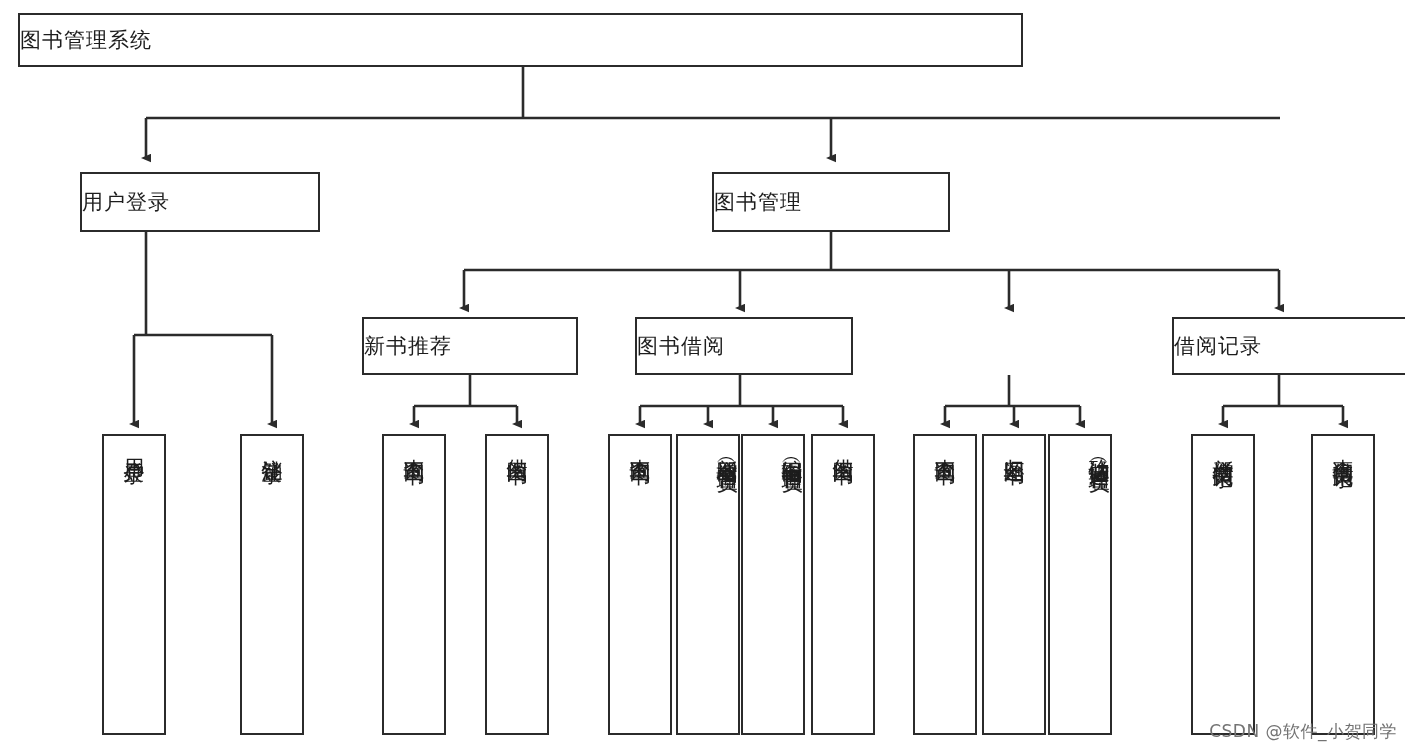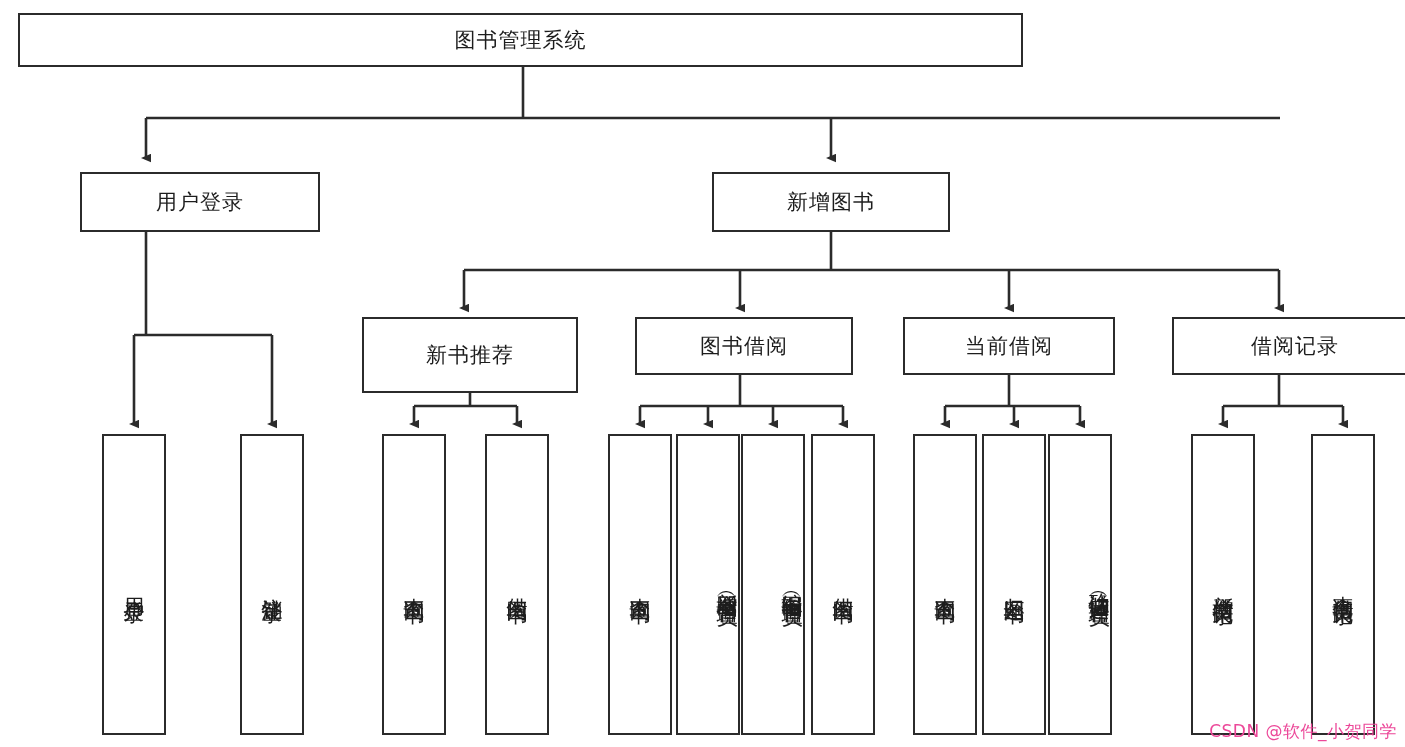--- a/index.html
+++ b/index.html
@@ -24,21 +24,21 @@
     height: 747px;
     pointer-events: none;
   }
   .node {
     position: absolute;
     box-sizing: border-box;
     background: #ffffff;
     border: 2px solid #2b2b2b;
     display: flex;
     align-items: center;
-    justify-content: center;
+    justify-content: flex-start;
     color: #1d1d1d;
   }
   .node.h {
     font-size: 21px;
     letter-spacing: 1px;
   }
   .node.v {
     writing-mode: vertical-rl;
     text-orientation: upright;
     font-size: 21px;
@@ -54,21 +54,21 @@
   }
   .node-label {
     display: block;
     white-space: nowrap;
   }
   #watermark {
     position: absolute;
     right: 8px;
     bottom: 4px;
     font-size: 17px;
-    color: #ec4899;
+    color: #737373;
     letter-spacing: 0.5px;
     white-space: nowrap;
   }
 </style>
 </head>
 <body>
 
 <div id="canvas">
 
   <svg id="wires" viewBox="0 0 1405 747">
@@ -122,31 +122,28 @@
   </svg>
 
   <div class="node h" style="left:18px; top:13px; width:1005px; height:54px;">
     <span class="node-label">图书管理系统</span>
   </div>
 
   <div class="node h" style="left:80px; top:172px; width:240px; height:60px;">
     <span class="node-label">用户登录</span>
   </div>
   <div class="node h" style="left:712px; top:172px; width:238px; height:60px;">
-    <span class="node-label">新增图书</span>
+    <span class="node-label">图书管理</span>
   </div>
 
-  <div class="node h" style="left:362px; top:317px; width:216px; height:76px;">
+  <div class="node h" style="left:362px; top:317px; width:216px; height:58px;">
     <span class="node-label">新书推荐</span>
   </div>
   <div class="node h" style="left:635px; top:317px; width:218px; height:58px;">
     <span class="node-label">图书借阅</span>
-  </div>
-  <div class="node h" style="left:903px; top:317px; width:212px; height:58px;">
-    <span class="node-label">当前借阅</span>
   </div>
   <div class="node h" style="left:1172px; top:317px; width:246px; height:58px;">
     <span class="node-label">借阅记录</span>
   </div>
 
   <div class="node v center" style="left:102px; top:434px; width:64px; height:301px;">
     <span class="node-label">用户登录</span>
   </div>
   <div class="node v center" style="left:240px; top:434px; width:64px; height:301px;">
     <span class="node-label">注销登录</span>

